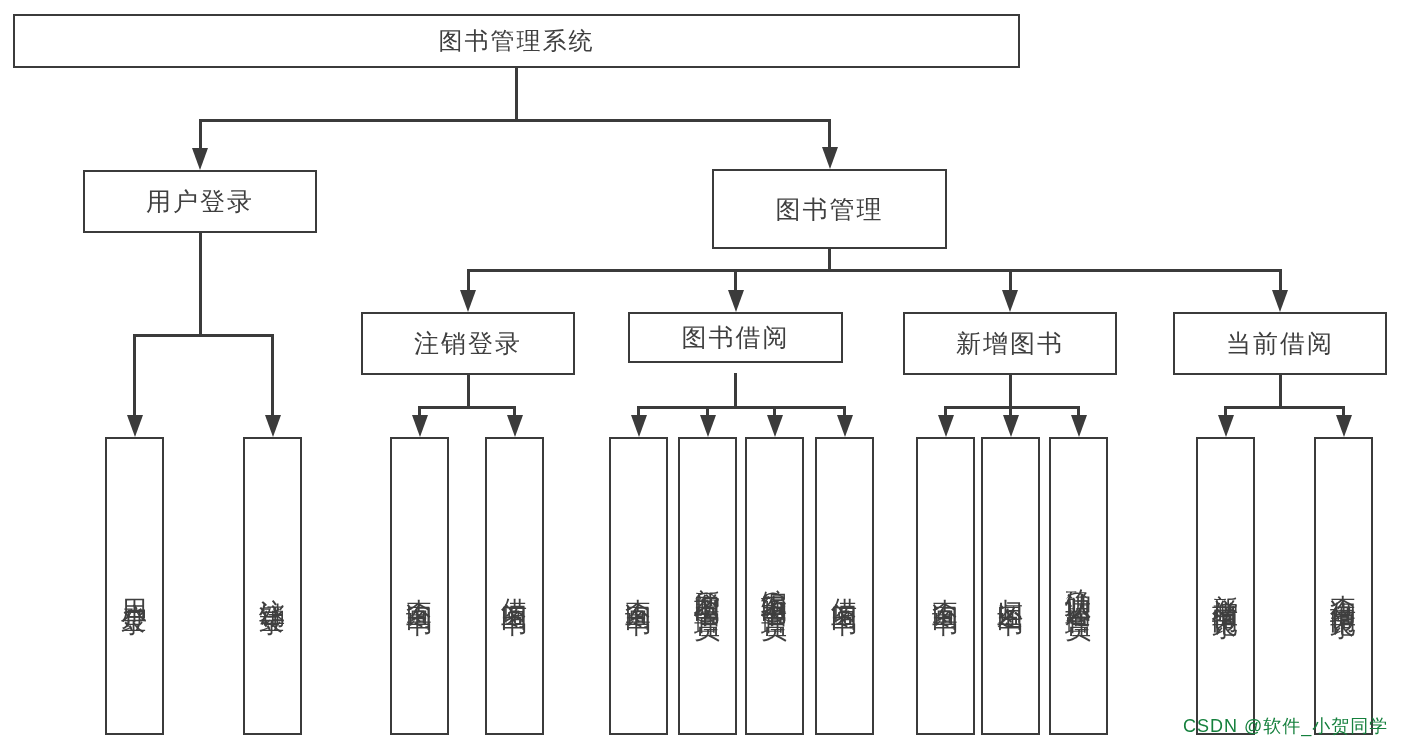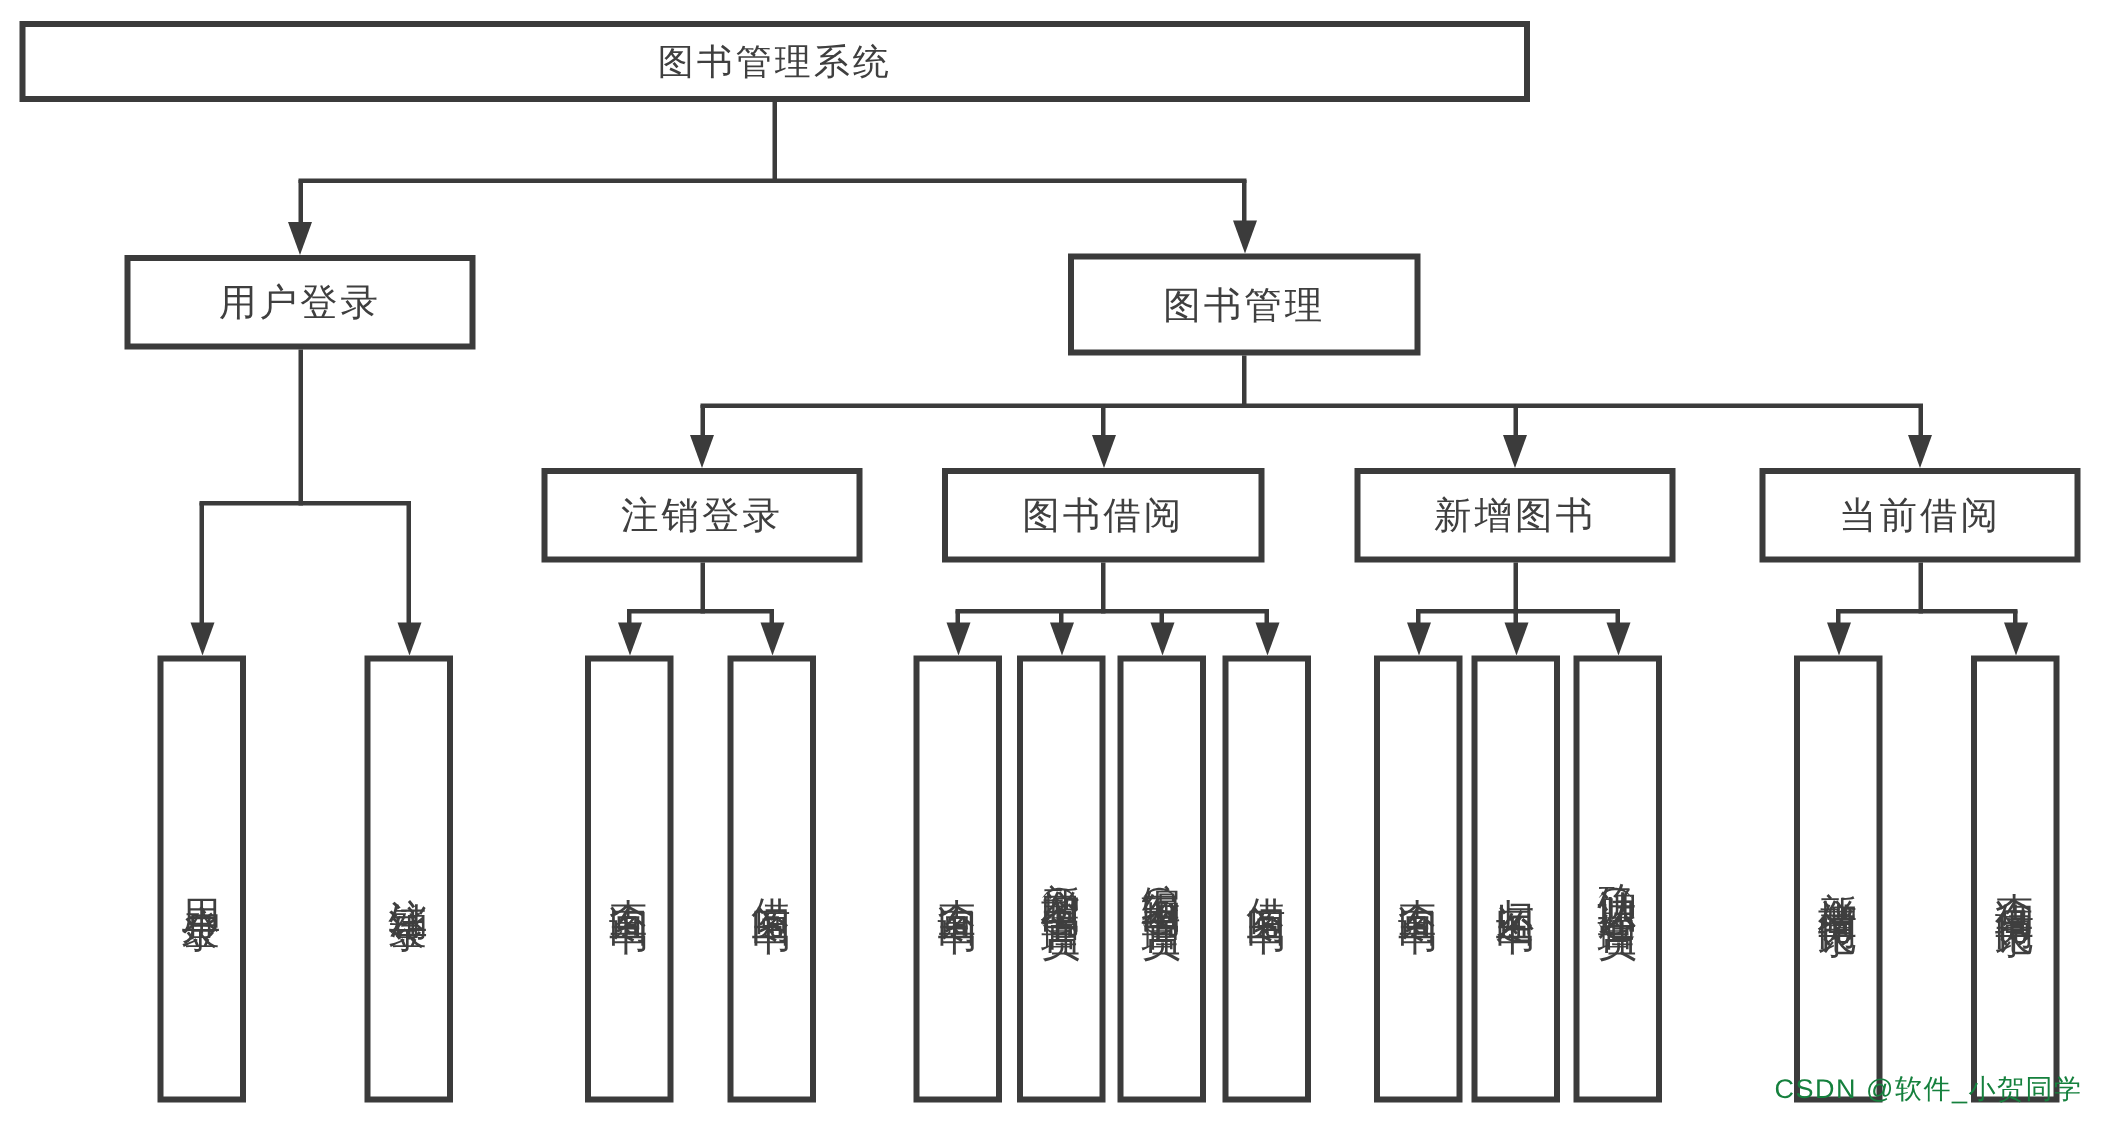--- a/index.html
+++ b/index.html
@@ -7,21 +7,21 @@
     position: relative;
     width: 1405px;
     height: 747px;
     background: #ffffff;
     font-family: "Liberation Sans", "DejaVu Sans", sans-serif;
     overflow: hidden;
   }
   .node {
     position: absolute;
     box-sizing: border-box;
-    border: 4px solid #eab308;
+    border: 2px solid #eab308;
     background: #ffffff;
     display: flex;
     align-items: center;
     justify-content: center;
     color: #3f3f3f;
     z-index: 2;
   }
   .node.h .lbl {
     font-size: 25px;
     letter-spacing: 2px;
@@ -121,33 +121,33 @@
       <div class="line" style="left: 1342px; top: 407px; width: 3px; height: 10px; background: rgb(59, 59, 59);"></div>
       <div class="arrow" style="left: 1335.5px; top: 415px; border-top-color: rgb(59, 59, 59);"></div>
     </div>
   <div id="nodes">
       <div class="node h title" style="left: 13px; top: 14px; width: 1007px; height: 54px; border-color: rgb(59, 59, 59); color: rgb(63, 63, 63);">
         <span class="lbl">图书管理系统</span>
       </div>
       <div class="node h" style="left: 83px; top: 170px; width: 234px; height: 63px; border-color: rgb(59, 59, 59); color: rgb(63, 63, 63);">
         <span class="lbl">用户登录</span>
       </div>
-      <div class="node h" style="left: 712px; top: 169px; width: 235px; height: 68px; border-color: rgb(59, 59, 59); color: rgb(63, 63, 63);">
+      <div class="node h" style="left: 712px; top: 169px; width: 235px; height: 80px; border-color: rgb(59, 59, 59); color: rgb(63, 63, 63);">
         <span class="lbl">图书管理</span>
       </div>
       <div class="node v" style="left: 105px; top: 437px; width: 59px; height: 298px; border-color: rgb(59, 59, 59); color: rgb(63, 63, 63);">
         <span class="lbl">用户登录</span>
       </div>
       <div class="node v" style="left: 243px; top: 437px; width: 59px; height: 298px; border-color: rgb(59, 59, 59); color: rgb(63, 63, 63);">
         <span class="lbl">注销登录</span>
       </div>
       <div class="node h" style="left: 361px; top: 312px; width: 214px; height: 63px; border-color: rgb(59, 59, 59); color: rgb(63, 63, 63);">
         <span class="lbl">注销登录</span>
       </div>
-      <div class="node h" style="left: 628px; top: 312px; width: 215px; height: 63px; border-color: rgb(59, 59, 59); color: rgb(63, 63, 63);">
+      <div class="node h" style="left: 628px; top: 312px; width: 215px; height: 51px; border-color: rgb(59, 59, 59); color: rgb(63, 63, 63);">
         <span class="lbl">图书借阅</span>
       </div>
       <div class="node h" style="left: 903px; top: 312px; width: 214px; height: 63px; border-color: rgb(59, 59, 59); color: rgb(63, 63, 63);">
         <span class="lbl">新增图书</span>
       </div>
       <div class="node h" style="left: 1173px; top: 312px; width: 214px; height: 63px; border-color: rgb(59, 59, 59); color: rgb(63, 63, 63);">
         <span class="lbl">当前借阅</span>
       </div>
       <div class="node v" style="left: 390px; top: 437px; width: 59px; height: 298px; border-color: rgb(59, 59, 59); color: rgb(63, 63, 63);">
         <span class="lbl">查询图书</span>

